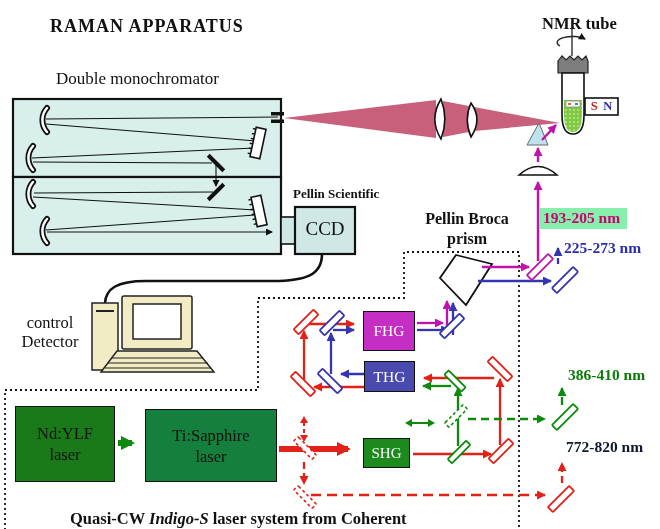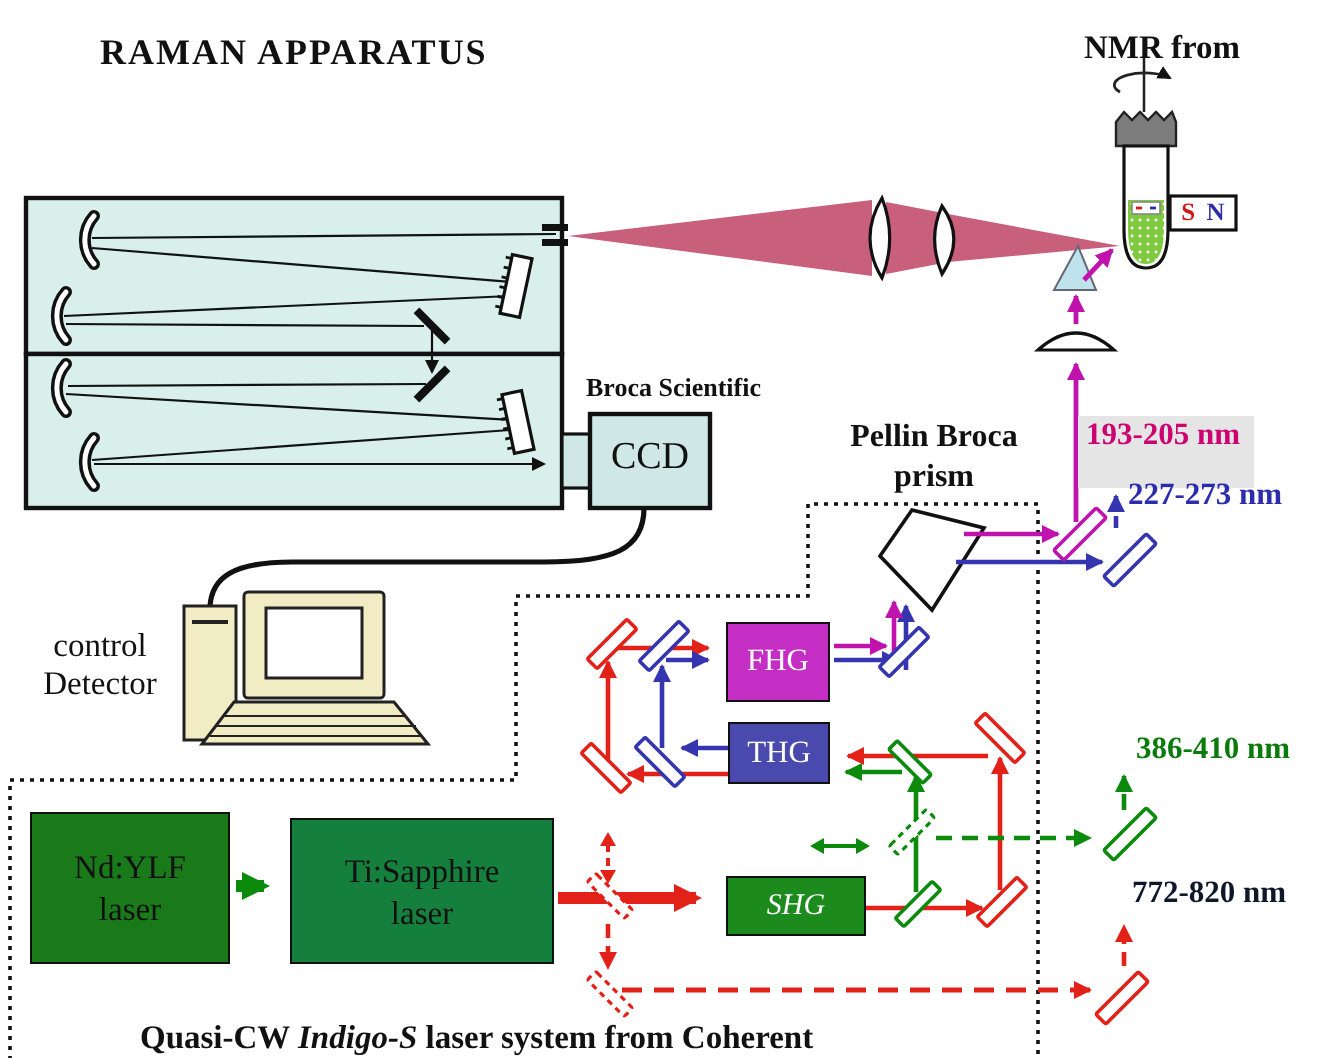--- a/index.html
+++ b/index.html
@@ -10,29 +10,29 @@
   .ctr{text-align:center;}
   .it{font-style:italic;}
   .title{left:50px;top:4px;font-size:18px;font-weight:bold;letter-spacing:1px;}
   .mono-lbl{left:56px;top:57px;font-size:17px;}
   .nmr-lbl{left:542px;top:2px;font-size:16.5px;font-weight:bold;}
   .roper-lbl{left:293px;top:174px;font-size:13px;font-weight:bold;}
   .ccd-lbl{left:295px;top:206px;width:60px;font-size:19px;}
   .det-lbl{left:4px;top:301px;width:92px;font-size:16.5px;line-height:19px;}
   .prism-lbl{left:410px;top:197px;width:114px;font-size:16px;font-weight:bold;line-height:20px;}
   .w1{left:539px;top:196px;font-size:15.5px;font-weight:bold;color:#cc0070;
-      background:#e5e5e5;padding:1px 7px 17px 4px;}
+      background:#86efac;padding:1px 7px 2px 4px;}
   .w2{left:564px;top:227px;font-size:15.5px;font-weight:bold;color:#2c2cae;}
   .w3{left:568px;top:354px;font-size:15.5px;font-weight:bold;color:#0a7a0a;}
   .w4{left:566px;top:426px;font-size:15.5px;font-weight:bold;color:#0f172a;}
   .laserbox{position:absolute;z-index:2;display:flex;flex-direction:column;align-items:center;
             justify-content:center;border:1.5px solid #111;box-sizing:border-box;}
   .ndylf{left:15px;top:394px;width:100px;height:76px;background:#1a7a1a;font-size:16.5px;line-height:21px;text-align:right;}
   .tisap{left:145px;top:397px;width:132px;height:73px;background:#15803d;font-size:16.5px;line-height:21px;}
-  .shg{left:363px;top:426px;width:70px;height:30px;background:#1d8a1d;color:#fff;font-size:15px;font-style:italic;}
+  .shg{left:363px;top:426px;width:47px;height:30px;background:#1d8a1d;color:#fff;font-size:15px;}
   .thg{left:364px;top:349px;width:51px;height:31px;background:#4a4aae;color:#fff;font-size:15.5px;}
   .fhg{left:363px;top:299px;width:52px;height:40px;background:#c42ec4;color:#fff;font-size:15.5px;}
   .caption{left:70px;top:497px;font-size:16.5px;font-weight:bold;}
   .magnet{left:585px;top:86px;width:33px;height:17px;display:flex;flex-direction:row;
           align-items:center;justify-content:space-evenly;font-size:12.5px;font-weight:bold;}
   .mag-s{color:#d01818;}
   .mag-n{color:#2c2cae;}
 </style>
 </head>
 <body>
@@ -253,33 +253,34 @@
     <g transform="translate(305,485) rotate(45)">
           <rect x="-13" y="-3" width="26" height="6" rx="1" stroke="#e22218" stroke-width="1.6" stroke-dasharray="3 2.5"></rect>
         </g>
     <g transform="translate(456,404) rotate(-45)">
           <rect x="-13" y="-3" width="26" height="6" rx="1" stroke="#0b8a0b" stroke-width="1.6" stroke-dasharray="3 2.5"></rect>
         </g>
   </g>
 </svg>
 
 <div class="lbl title">RAMAN APPARATUS</div>
-<div class="lbl nmr-lbl">NMR from</div>
-<div class="lbl roper-lbl">Broca Scientific</div>
+<div class="lbl nmr-lbl">NMR tube</div>
+<div class="lbl mono-lbl">Double monochromator</div>
+<div class="lbl roper-lbl">Pellin Scientific</div>
 <div class="lbl ccd-lbl ctr">CCD</div>
 <div class="lbl det-lbl ctr">
   <div>control</div>
   <div>Detector</div>
 </div>
 <div class="lbl prism-lbl ctr">
   <div>Pellin Broca</div>
   <div>prism</div>
 </div>
 <div class="lbl w1">193-205 nm</div>
-<div class="lbl w2">227-273 nm</div>
+<div class="lbl w2">225-273 nm</div>
 <div class="lbl w3">386-410 nm</div>
 <div class="lbl w4">772-820 nm</div>
 
 <div class="laserbox ndylf">
   <div>Nd:YLF</div>
   <div>laser</div>
 </div>
 <div class="laserbox tisap">
   <div>Ti:Sapphire</div>
   <div>laser</div>

